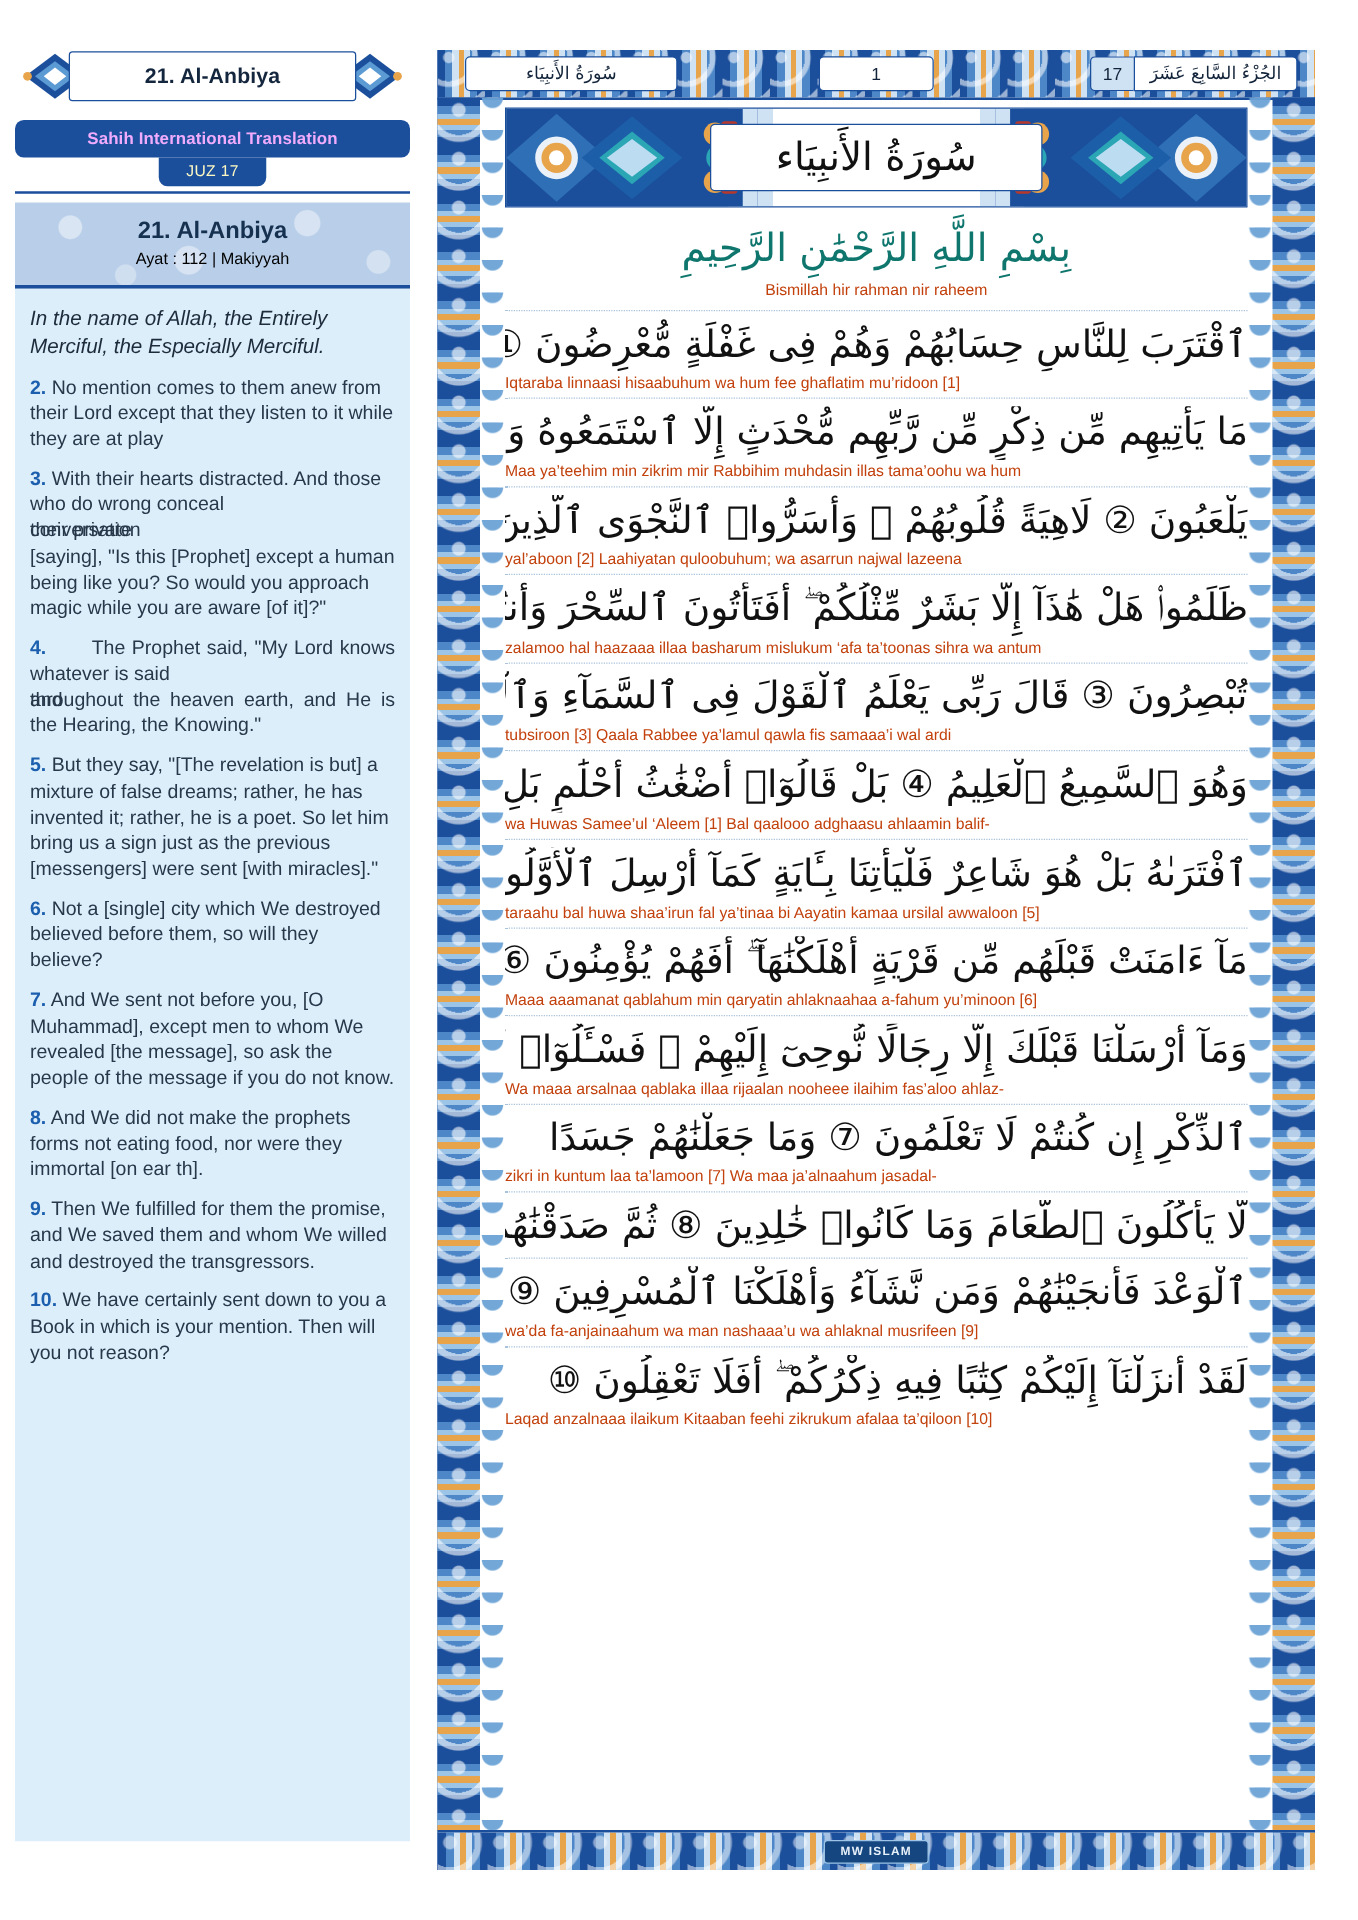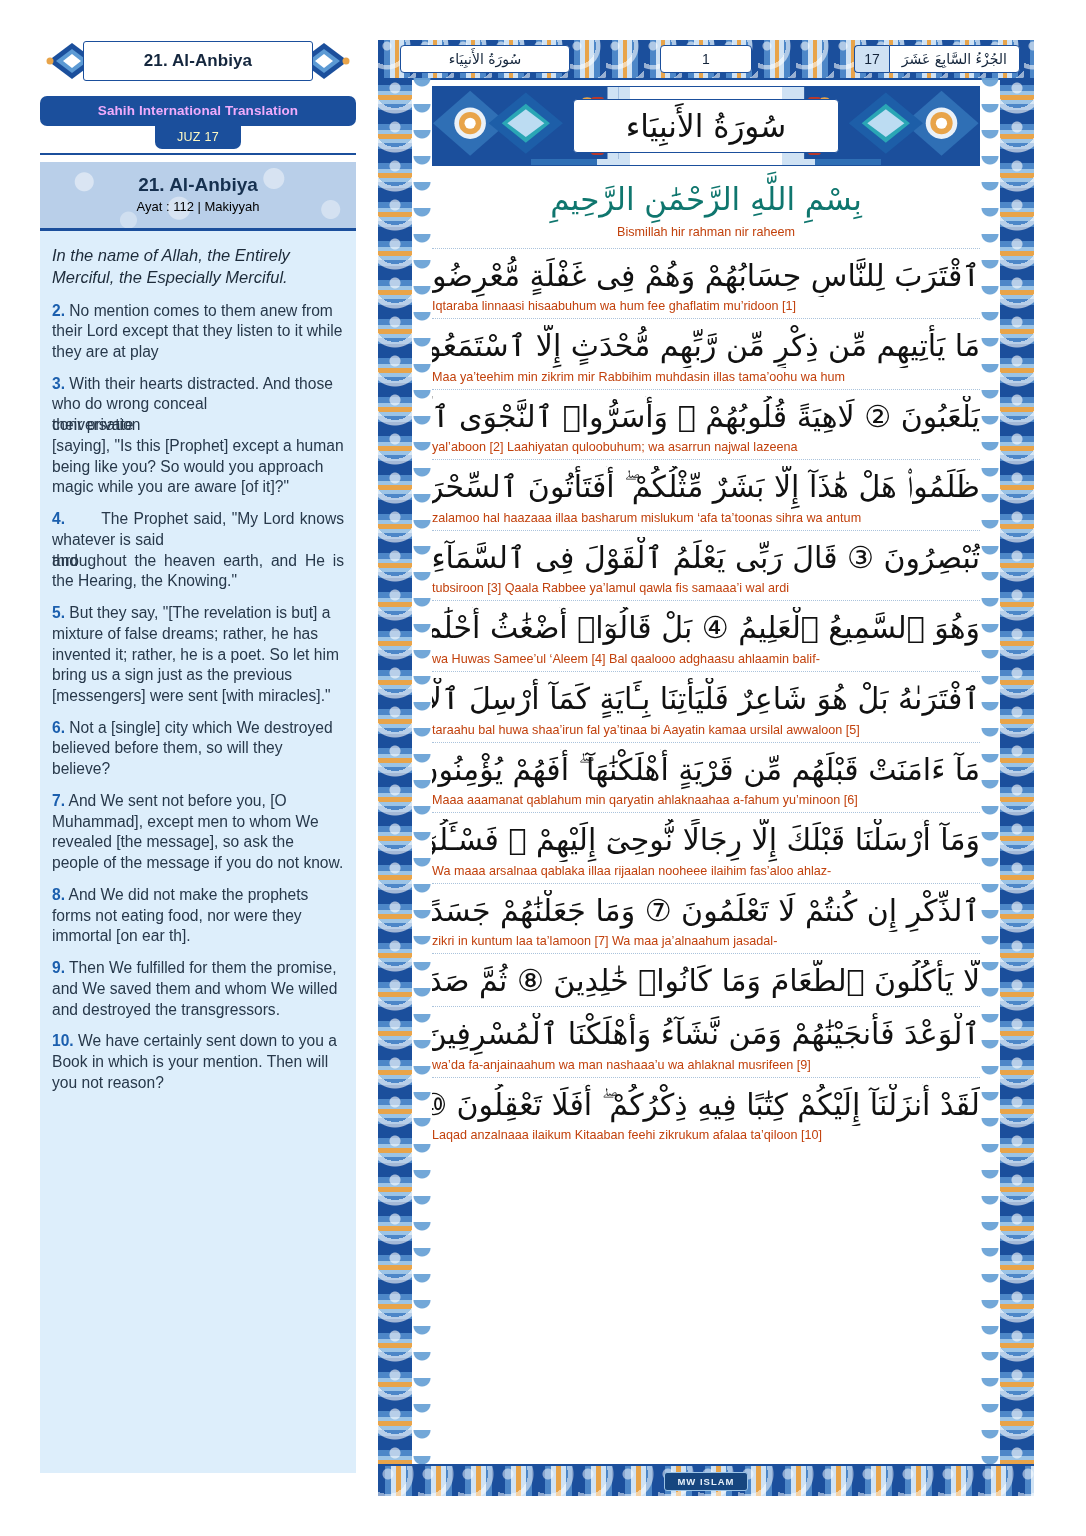--- a/index.html
+++ b/index.html
@@ -12,21 +12,20 @@
   }
   .page{position:absolute;inset:0;display:flex;}
 
   
   .left-panel{
     width:340px;
     padding:40px 0 4px 0;
     box-sizing:border-box;
     position:relative;
     flex:0 0 340px;
-    margin-left:28px;
   }
   .surah-tab-wrap{
     position:relative;
     height:42px;
     margin:0 18px 0 18px;
     display:flex;align-items:center;justify-content:center;
   }
   .surah-tab{
     position:relative;
     background:#ffffff;
@@ -127,21 +126,21 @@
   
   .overlap{position:relative;display:inline-block;white-space:nowrap;}
   .overlap .under{visibility:visible;}
   .overlap .over{position:absolute;left:0;top:0;white-space:nowrap;}
   .v4-indent{display:inline-block;width:26px;}
 
   
   .right-panel{
     flex:1 1 auto;
     position:relative;
-    padding:40px 52px 40px 10px;
+    padding:40px 34px 40px 10px;
     box-sizing:border-box;
   }
   .quran-page{
     position:relative;
     width:100%;height:100%;
     background:#fff;
     box-sizing:border-box;
   }
   
   .q-header{
@@ -474,21 +473,21 @@
         <div class="ayah">
           <div class="ar ayah-ar">ظَلَمُوا۟ هَلْ هَٰذَآ إِلَّا بَشَرٌ مِّثْلُكُمْ ۖ أَفَتَأْتُونَ ٱلسِّحْرَ وَأَنتُمْ</div>
           <div class="translit">zalamoo hal haazaaa illaa basharum mislukum ‘afa ta’toonas sihra wa antum</div>
         </div>
         <div class="ayah">
           <div class="ar ayah-ar">تُبْصِرُونَ ③ قَالَ رَبِّى يَعْلَمُ ٱلْقَوْلَ فِى ٱلسَّمَآءِ وَٱلْأَرْضِ</div>
           <div class="translit">tubsiroon [3] Qaala Rabbee ya’lamul qawla fis samaaa’i wal ardi</div>
         </div>
         <div class="ayah">
           <div class="ar ayah-ar">وَهُوَ ٱلسَّمِيعُ ٱلْعَلِيمُ ④ بَلْ قَالُوٓا۟ أَضْغَٰثُ أَحْلَٰمٍ بَلِ</div>
-          <div class="translit">wa Huwas Samee’ul ‘Aleem [4] Bal qaalooo adghaasu ahlaamin balif-</div>
+          <div class="translit">wa Huwas Samee’ul ‘Aleem [1] Bal qaalooo adghaasu ahlaamin balif-</div>
         </div>
         <div class="ayah">
           <div class="ar ayah-ar">ٱفْتَرَىٰهُ بَلْ هُوَ شَاعِرٌ فَلْيَأْتِنَا بِـَٔايَةٍ كَمَآ أُرْسِلَ ٱلْأَوَّلُونَ ⑤</div>
           <div class="translit">taraahu bal huwa shaa’irun fal ya’tinaa bi Aayatin kamaa ursilal awwaloon [5]</div>
         </div>
         <div class="ayah">
           <div class="ar ayah-ar">مَآ ءَامَنَتْ قَبْلَهُم مِّن قَرْيَةٍ أَهْلَكْنَٰهَآ ۖ أَفَهُمْ يُؤْمِنُونَ ⑥</div>
           <div class="translit">Maaa aaamanat qablahum min qaryatin ahlaknaahaa a-fahum yu’minoon [6]</div>
         </div>
         <div class="ayah">

